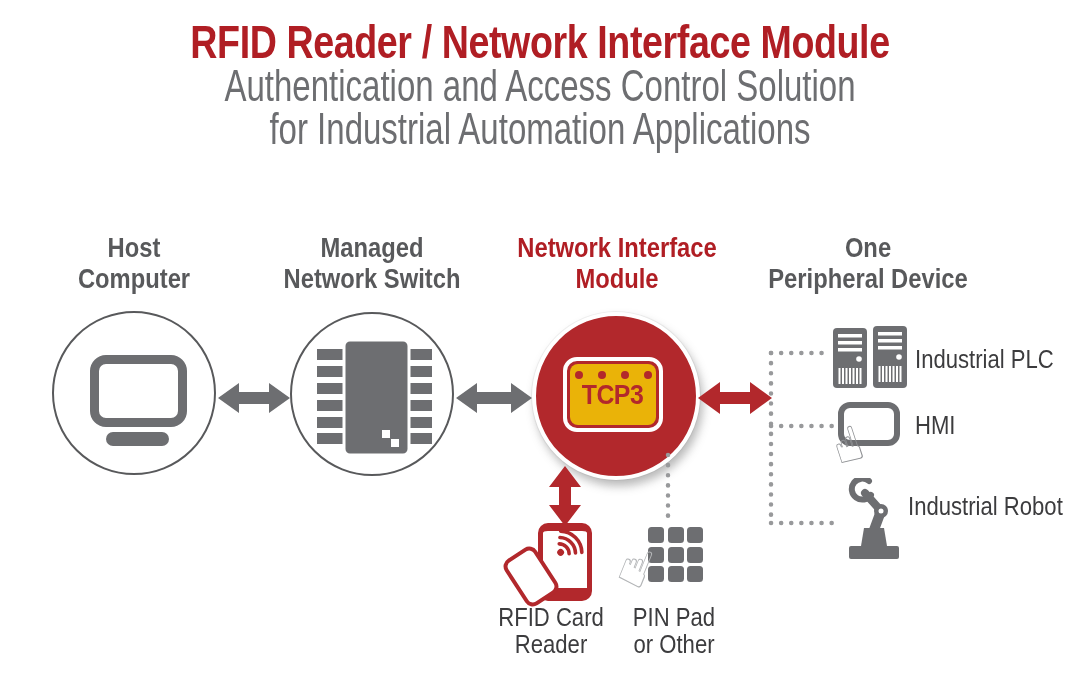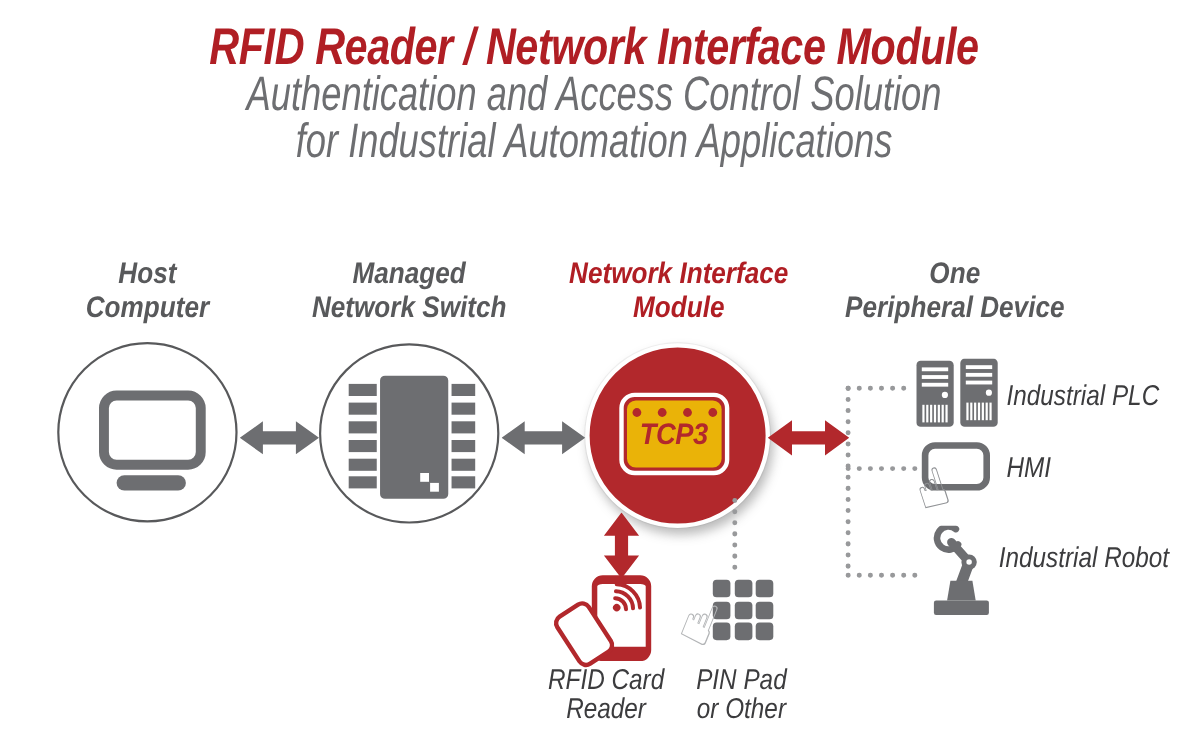--- a/index.html
+++ b/index.html
@@ -1,19 +1,18 @@
 <!DOCTYPE html>
 <html style="--brand-red: #B01E24; --circle-red: #B2282C; --label-gray: #58595B; --icon-gray: #6D6E71; --subtitle-gray: #6D6E71; --dark-label: #3C3C3E; --dotted-gray: #98999B; --light-hand: #B3B5B7;"><head>
 <meta charset="utf-8">
 <style>
   html,body{margin:0;padding:0;background:#fff;}
   .canvas{
     position:relative;width:1080px;height:674px;background:#fff;overflow:hidden;
     font-family:"Liberation Sans", sans-serif;
-    font-style:italic;
   }
   .abs{position:absolute;}
   .cond{letter-spacing:-0.5px;}
 
   
   .title{
     top:18px;left:0;width:1080px;text-align:center;
     font-size:47px;font-weight:bold;line-height:1.0;color:var(--brand-red);
     transform:scaleX(0.80);transform-origin:50% 50%;white-space:nowrap;
   }

